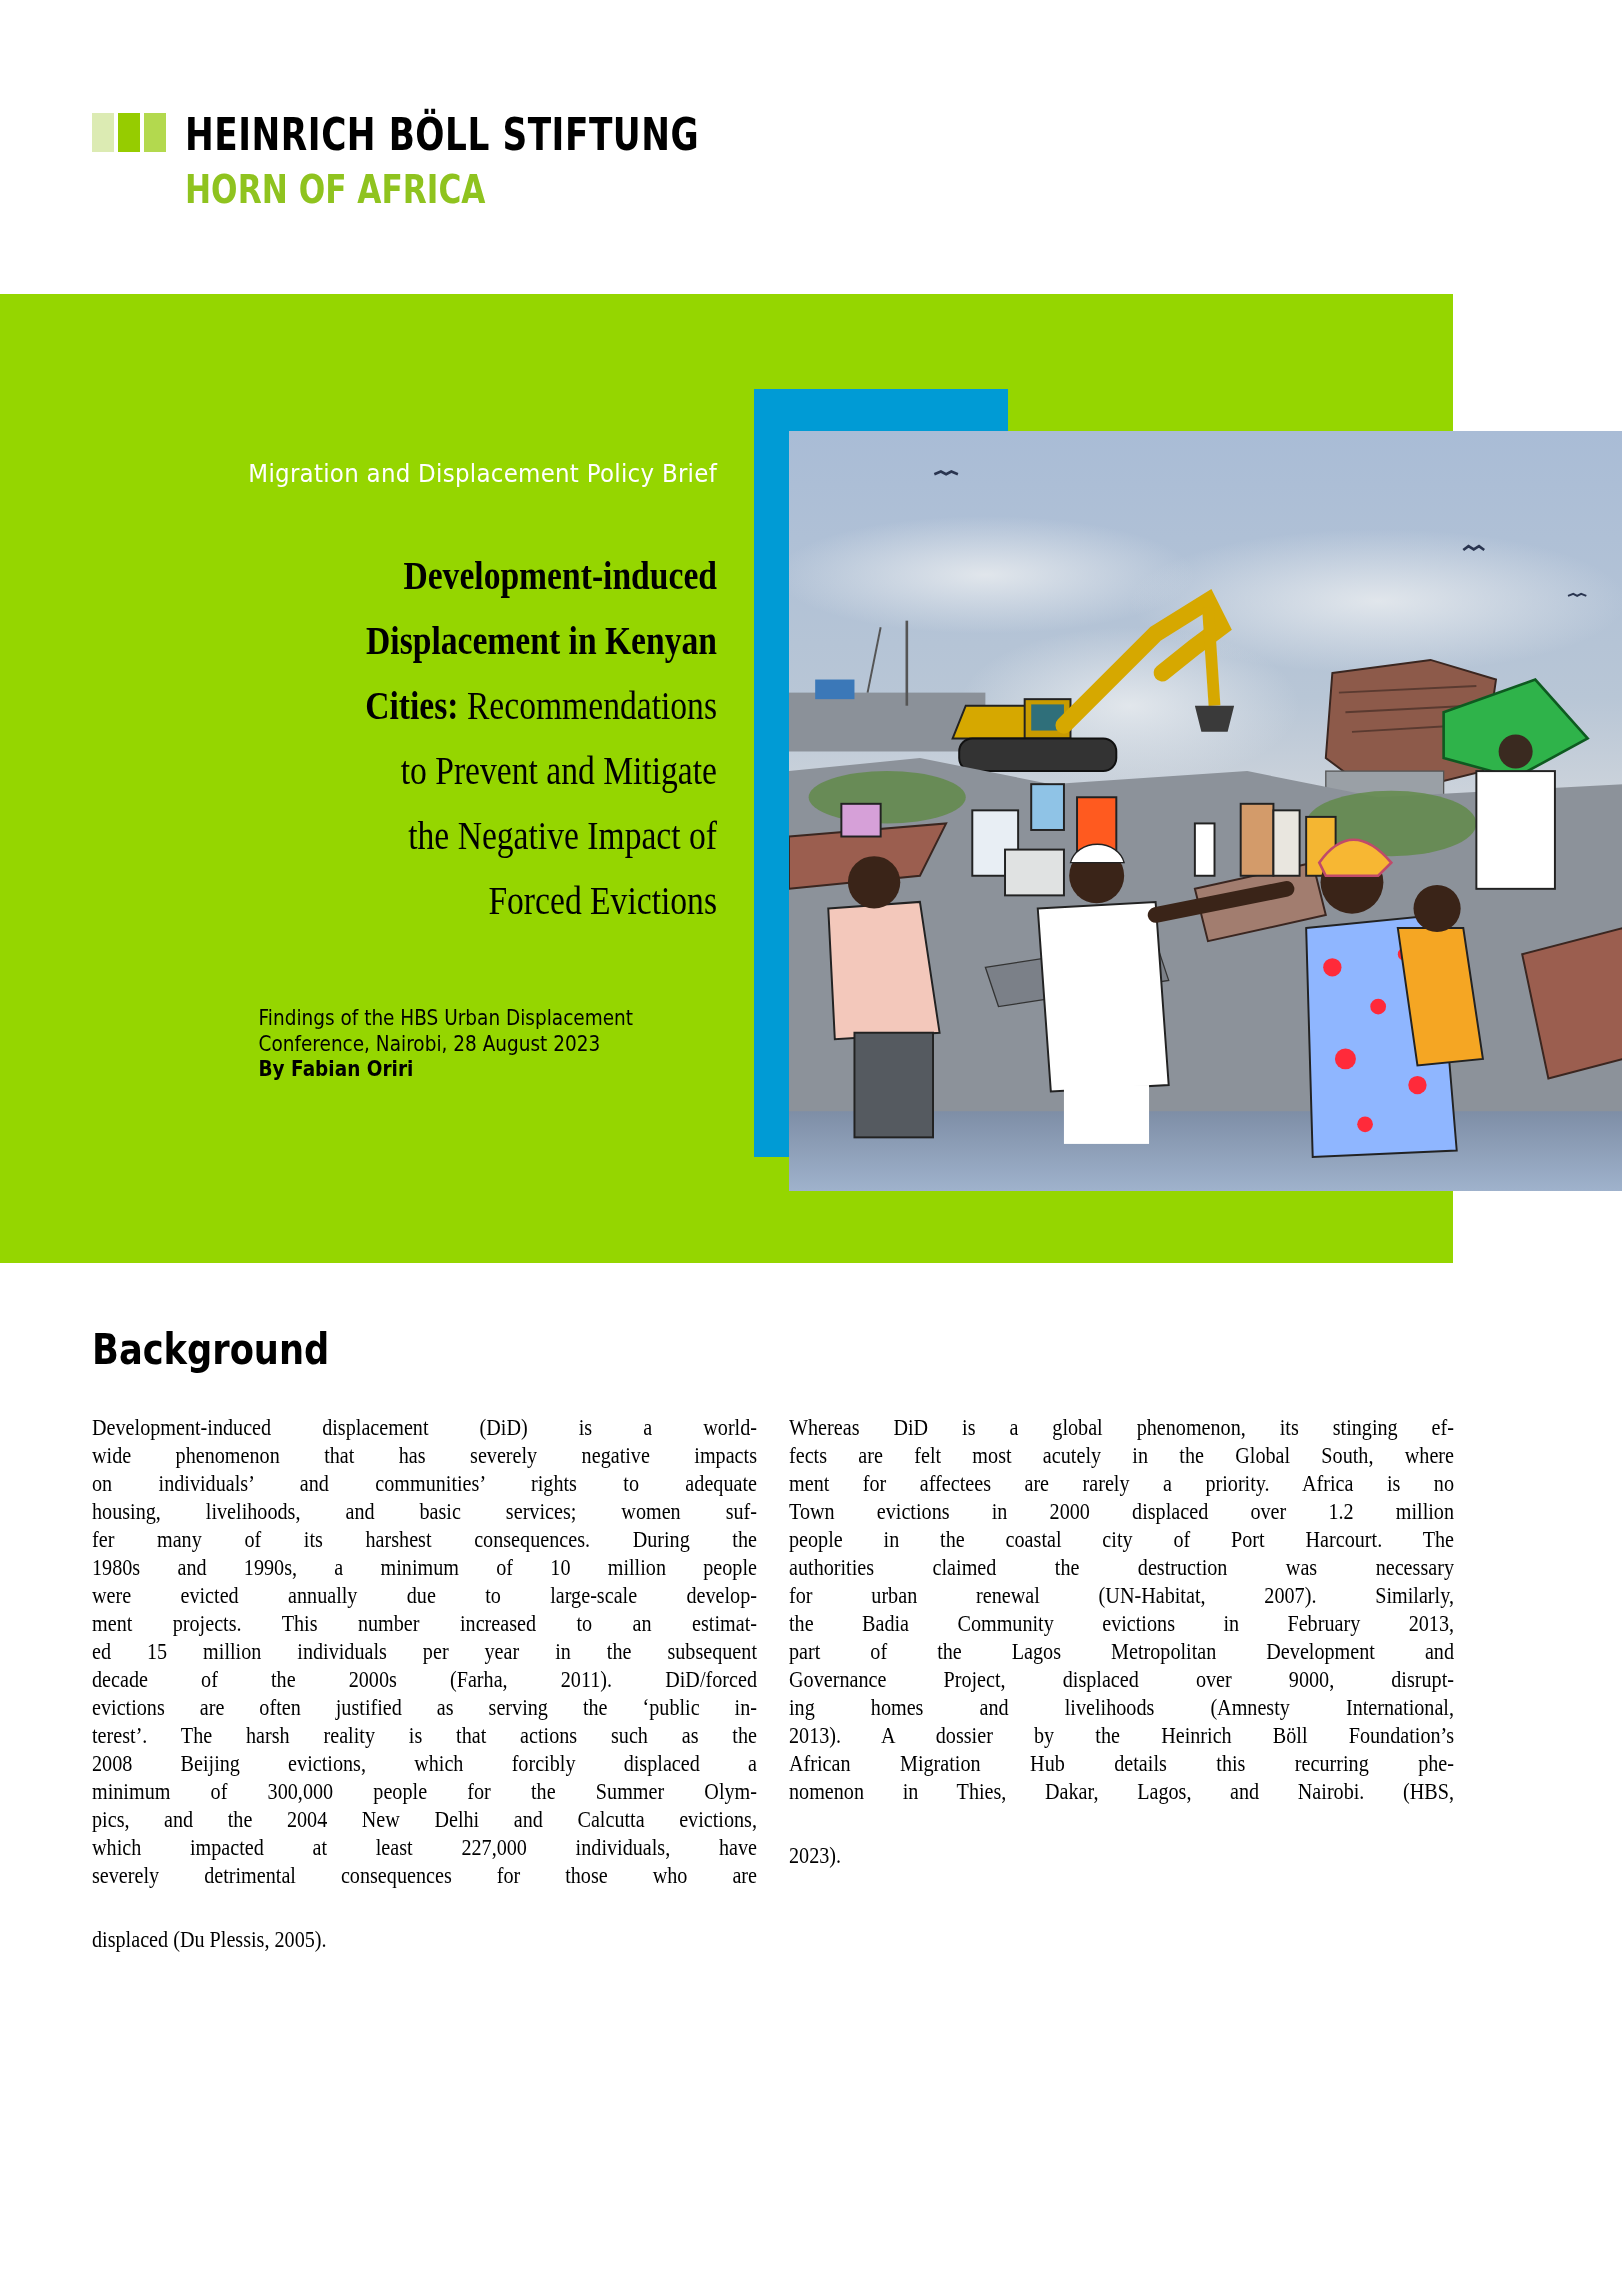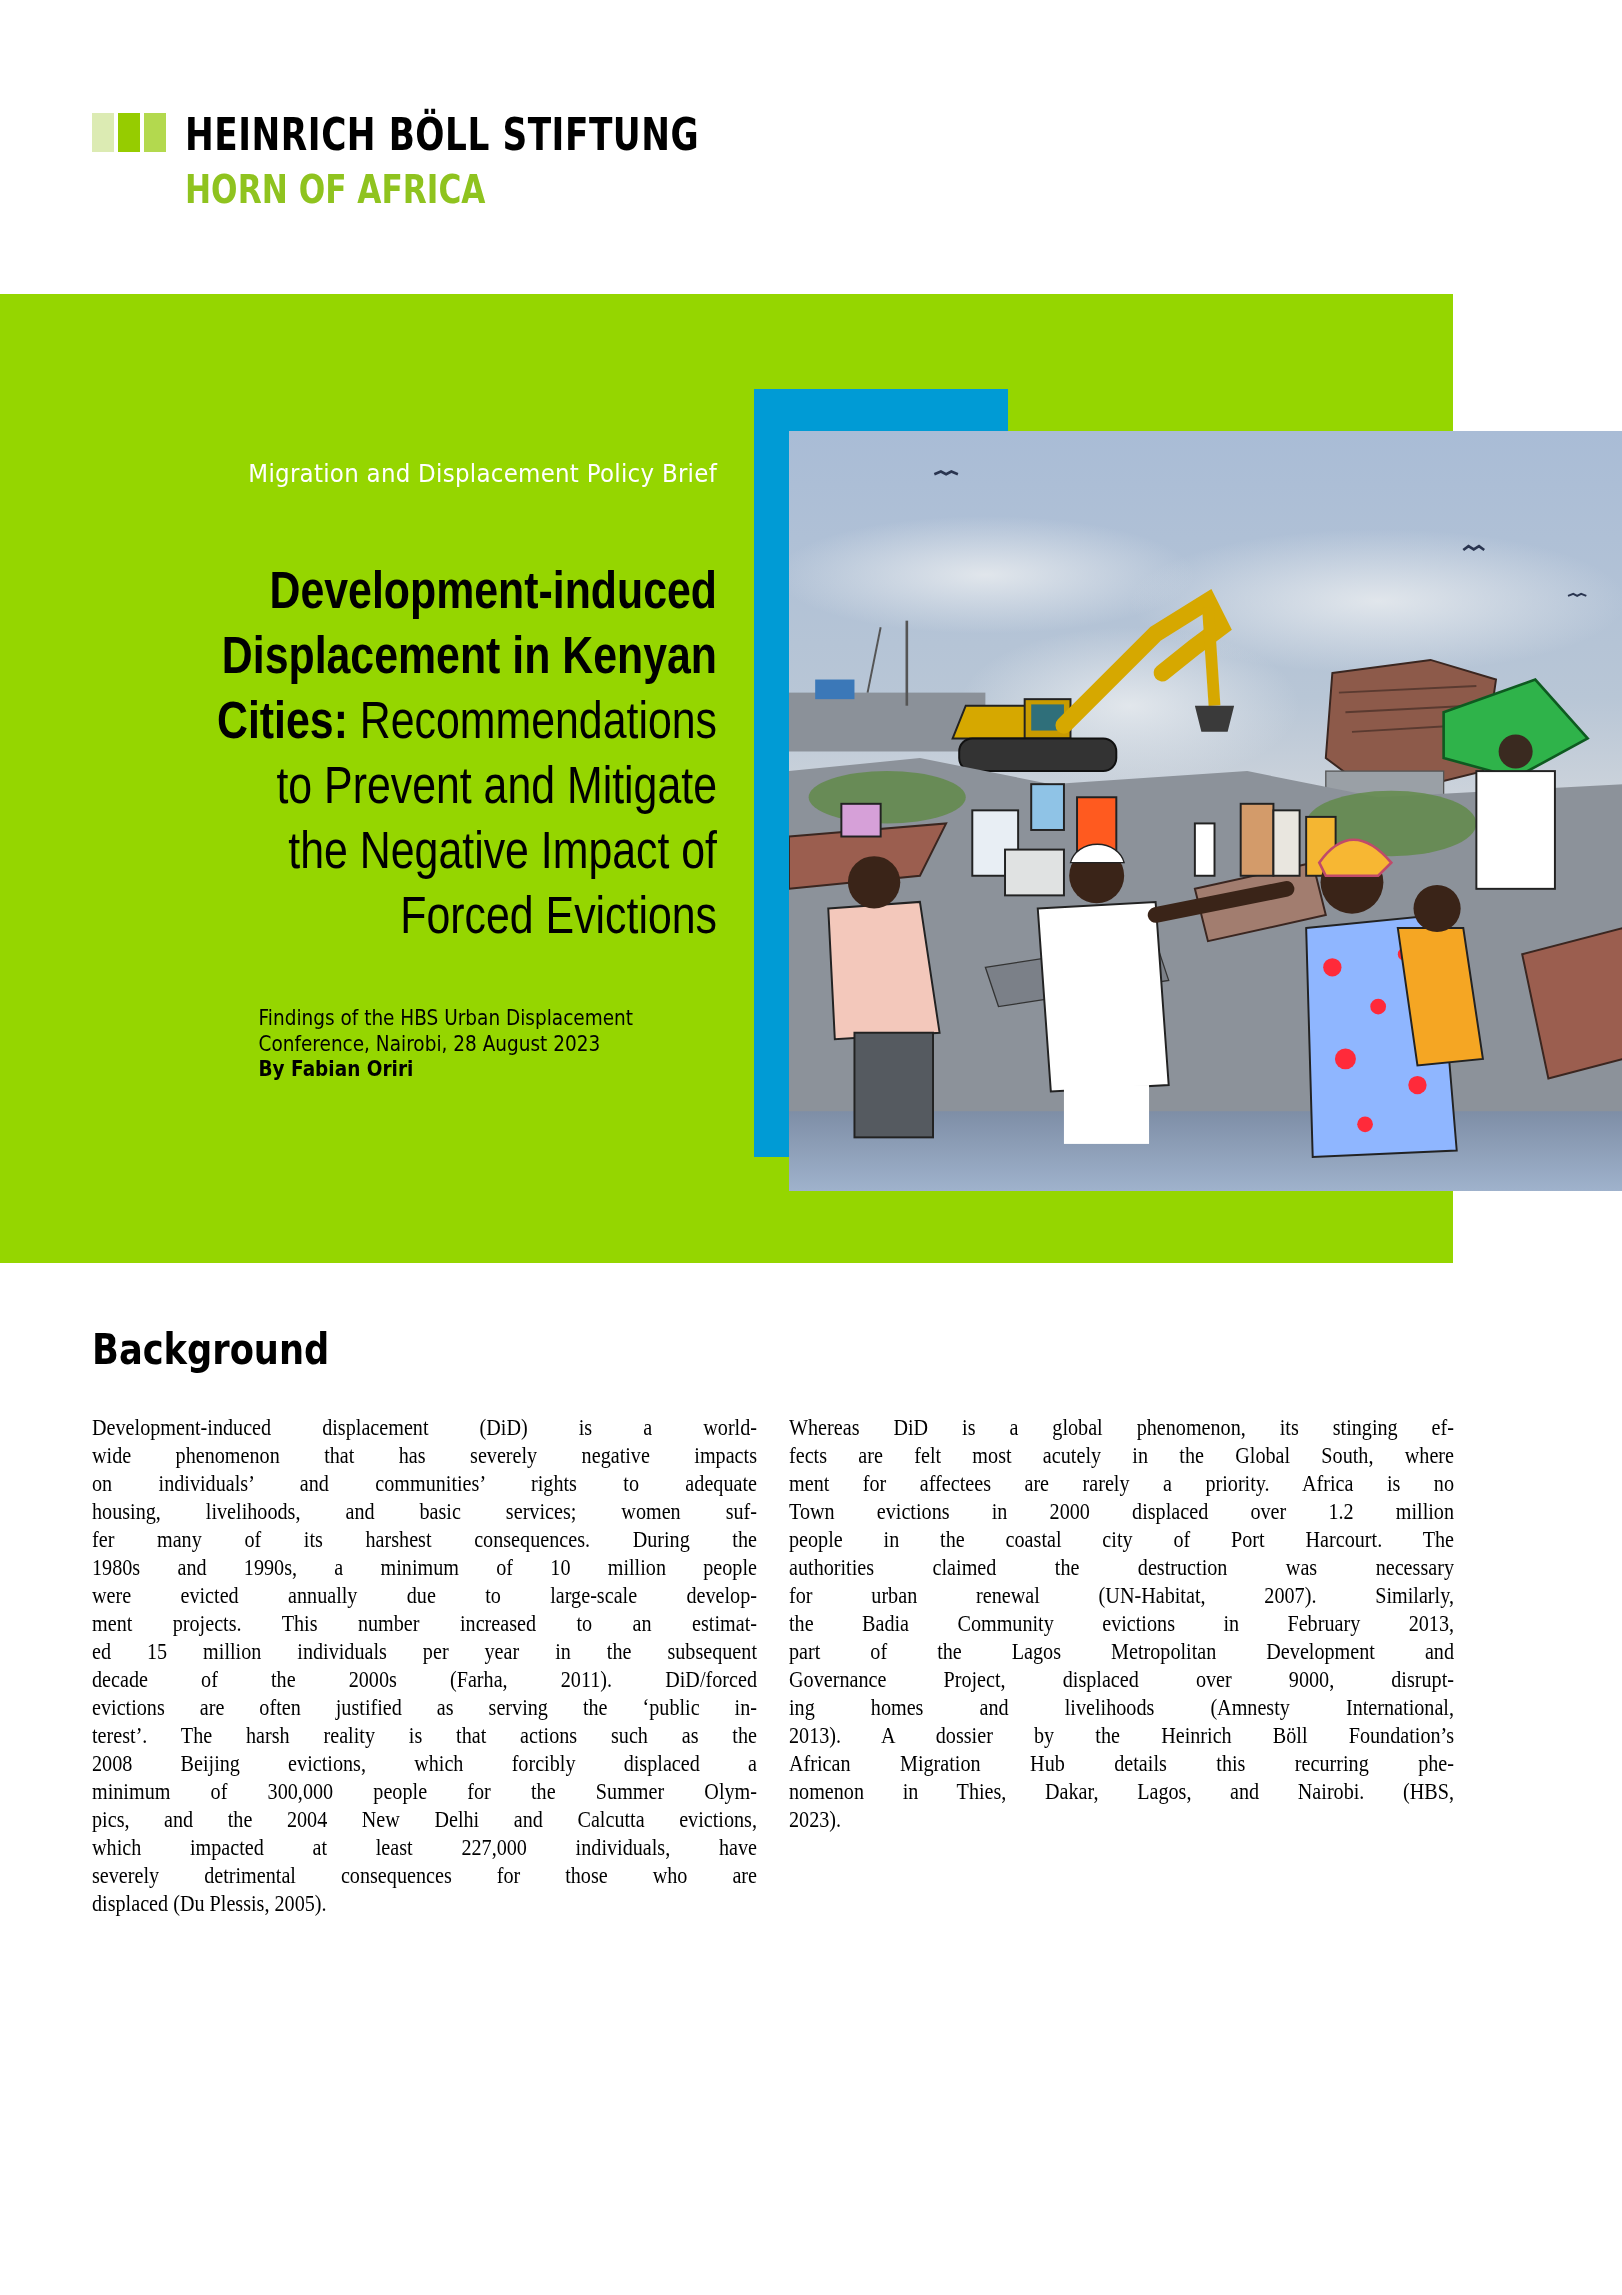--- a/index.html
+++ b/index.html
@@ -21,39 +21,39 @@
     transform: scaleX(0.80); transform-origin: left top; color: #8fc31f; }
 
   
   .hero { position: absolute; left: 0; top: 294px; width: 1453px; height: 969px; background: #95d600; }
   .blue-block { position: absolute; left: 754px; top: 389px; width: 254px; height: 768px; background: #009bd5; }
   .hero-image { position: absolute; left: 789px; top: 431px; width: 834px; height: 760px; overflow: hidden; }
   .hero-image svg { display: block; width: 100%; height: 100%; }
   .series { position: absolute; top: 458px; left: 118px; width: 599px; text-align: right;
     color: #ffffff; font-size: 25.5px; font-family: "DejaVu Sans", sans-serif; letter-spacing: 0.3px;
     transform: scaleX(0.9); transform-origin: right top; white-space: nowrap; }
-  .title { position: absolute; top: 558px; left: 52px; width: 665px; text-align: right;
-    font-family: Liberation Sans, sans-serif; font-size: 51px; line-height: 65px; white-space: nowrap; }
+  .title { position: absolute; top: 543px; left: 52px; width: 665px; text-align: right;
+    font-family: Liberation Serif, serif; font-size: 40px; line-height: 65px; white-space: nowrap; }
   .title .line { display: block; transform: scaleX(0.84); transform-origin: right top; }
   .title .bold { font-weight: bold; }
   .title .thin { font-weight: normal; }
   .findings { position: absolute; top: 1006px; left: 196px; width: 521px; text-align: left;
     font-size: 21px; line-height: 25.5px; white-space: nowrap; }
   .findings .line { display: block; transform: scaleX(0.88); transform-origin: right top; }
   .findings .author { font-weight: bold; }
 
   
   .section-heading { position: absolute; left: 92px; top: 1324px; font-size: 43px; font-weight: bold;
     white-space: nowrap; transform: scaleX(0.82); transform-origin: left top; }
   .col { position: absolute; top: 1413px; width: 665px; font-size: 24px; line-height: 28px; font-family: Liberation Serif, serif; }
   .col.left { left: 92px; }
   .col.right { left: 789px; width: 665px; }
   .col .ln { display: block; white-space: nowrap; text-align: justify; text-align-last: justify;
     height: 28px; }
-  .col .ln.last { text-align-last: left; }
+  .col .ln.last { text-align-last: left; margin-top: 36px; }
   .col .ln span { display: inline-block; transform: scaleX(0.84); transform-origin: left top; width: 119.05%; text-align: justify; text-align-last: justify; }
   .col .ln.last span { text-align-last: left; }
 </style>
 </head>
 <body>
 
 <div class="logo">
   <div class="logo-bars">
     <div class="logo-bar b1"></div>
     <div class="logo-bar b2"></div>

